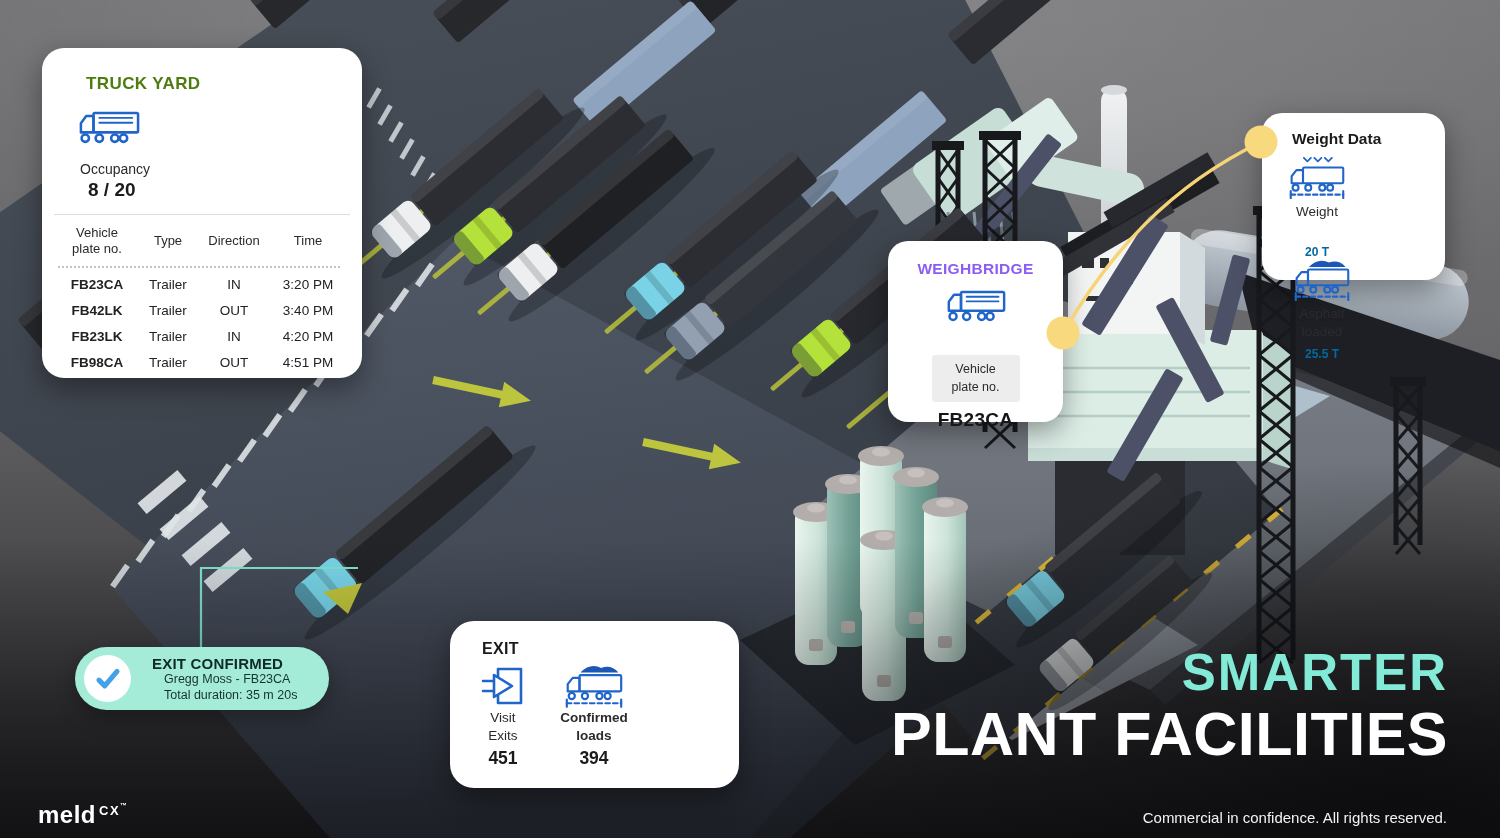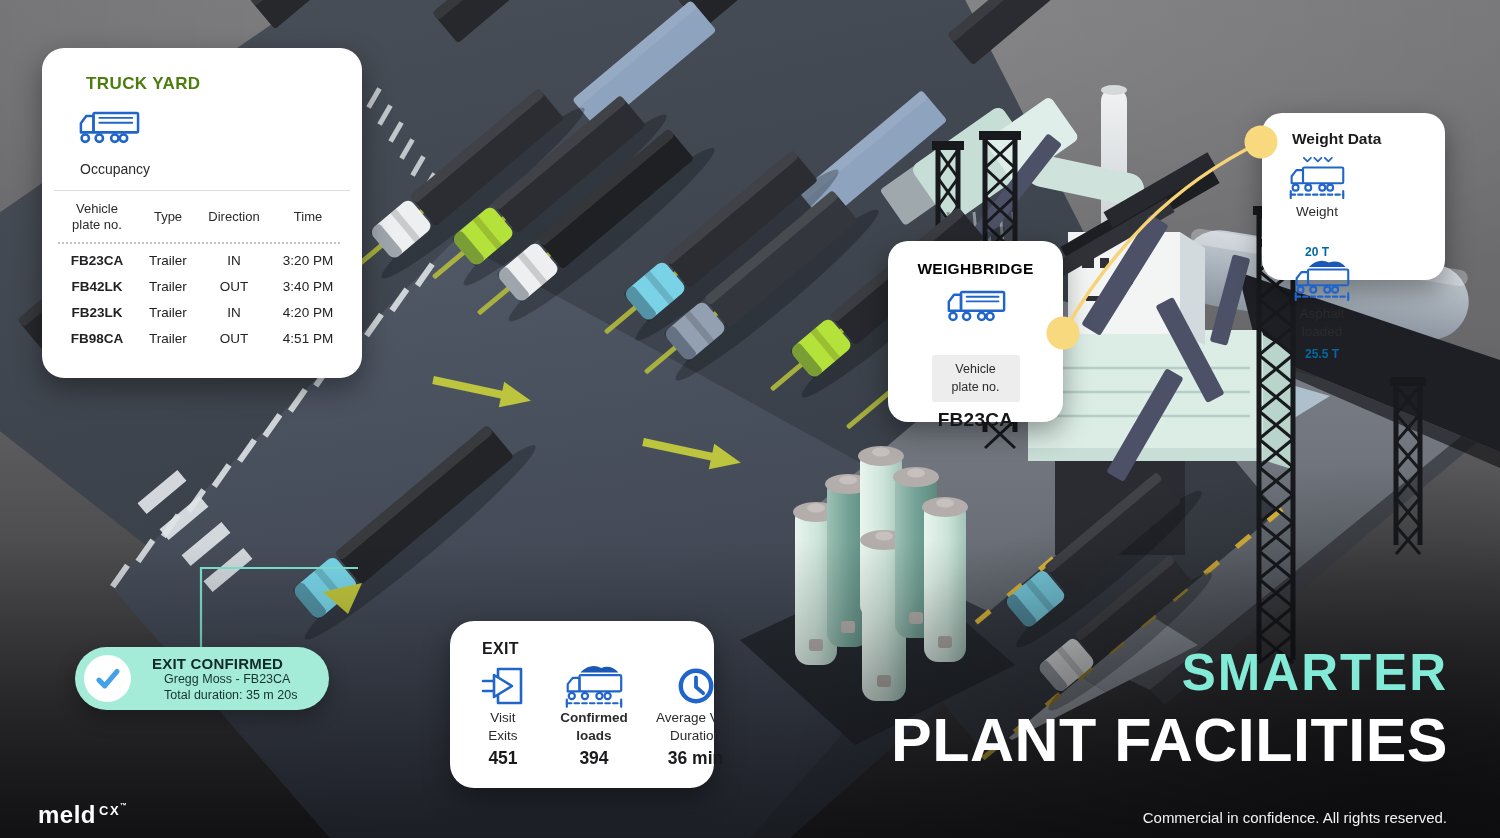--- a/index.html
+++ b/index.html
@@ -23,47 +23,47 @@
   #weightData{left:1262px;top:73px;width:183px;height:167px;border-radius:20px;padding:17px 0 0 0;margin-top:40px;}
   .wd-title{font-size:15.5px;font-weight:700;margin-left:30px;color:#1b1b1d;}
   .wd-row{display:flex;margin-top:9px;padding-left:17px;flex-direction:column;}
   .wd-stat{text-align:center;}
   .wd-stat.s0{width:76px;}
   .wd-stat.s1{width:86px;}
   .wd-label{font-size:13.5px;color:#2b2b2e;line-height:1.35;min-height:40px;}
   .wd-label .inner{max-width:62px;margin:0 auto;}
   .wd-val{font-size:12px;font-weight:700;color:#0369a1;margin-top:2px;}
   #weighbridge{left:888px;top:241px;width:175px;height:181px;border-radius:20px;text-align:center;padding-top:19px;}
-  .wb-title{font-size:15.5px;font-weight:700;letter-spacing:.3px;color:#000000;}
+  .wb-title{font-size:15.5px;font-weight:700;letter-spacing:.3px;color:#8b5cf6;}
   .wb-icon{margin-top:9px;}
   .wb-box{display:inline-block;background:#ededee;border-radius:3px;padding:6px 12px;font-size:12.5px;
           line-height:1.4;color:#2b2b2e;margin-top:6px;}
   .wb-plate{font-size:19px;font-weight:800;color:#161618;margin-top:7px;letter-spacing:.3px;}
   
   #exitPill{position:absolute;left:75px;top:647px;width:254px;height:63px;border-radius:32px;
             background:#a5ecd8;z-index:20;box-shadow:0 8px 20px rgba(0,0,0,.30);}
   .ep-check{position:absolute;left:9px;top:8px;width:47px;height:47px;border-radius:50%;background:#fff;
             display:flex;align-items:center;justify-content:center;}
   .ep-text{margin-left:77px;padding-top:8px;}
   .ep-title{font-size:15px;font-weight:800;color:#0f2a28;letter-spacing:.2px;}
   .ep-sub{font-size:12.5px;color:#16322f;line-height:1.25;margin-left:12px;}
   
-  #exitCard{left:450px;top:621px;width:264px;height:167px;border-radius:24px;padding:19px 0 0 10px;}
+  #exitCard{left:450px;top:621px;width:289px;height:167px;border-radius:24px;padding:19px 0 0 10px;}
   .ex-title{font-size:16px;font-weight:700;margin-left:22px;color:#1b1b1d;letter-spacing:.3px;}
   .ex-row{display:grid;grid-template-columns:86px 96px 107px;margin-top:5px;text-align:center;}
   .ex-iconbox{height:46px;display:flex;align-items:center;justify-content:center;}
   .ex-label{font-size:13.5px;color:#2b2b2e;line-height:1.3;min-height:36px;}
   .ex-label .w56{max-width:56px;margin:0 auto;}
   .ex-label .w84{max-width:84px;margin:0 auto;font-weight:bold;}
   .ex-label .w107{max-width:107px;margin:0 auto;}
   .ex-val{font-size:17.5px;font-weight:700;color:#1b1b1d;margin-top:3px;}
   
   .headline{position:absolute;right:52px;top:647px;text-align:right;z-index:10;}
   .hl-accent{font-size:51px;font-weight:700;color:#82ead6;letter-spacing:2px;line-height:1;}
-  .hl-main{font-size:61px;font-weight:700;color:#ffffff;letter-spacing:.5px;line-height:1.02;margin-top:11px;}
+  .hl-main{font-size:61px;font-weight:700;color:#ffffff;letter-spacing:.5px;line-height:1.02;margin-top:5px;}
   .footerNote{position:absolute;right:53px;top:809px;font-size:15px;color:#f2f2f4;z-index:10;}
   .logo{position:absolute;left:38px;top:801px;color:#ffffff;z-index:10;font-weight:600;}
   .logo .m{font-size:24px;letter-spacing:.5px;}
   .logo .cx{font-size:13px;vertical-align:8px;letter-spacing:1.5px;margin-left:3px;}
   .logo .tm{font-size:7px;vertical-align:15px;}
   
   .overlay{position:absolute;left:0;top:0;z-index:30;pointer-events:none;}
 </style>
 </head>
 <body>
@@ -626,20 +626,21 @@
         <rect x="16" y="5" width="46" height="20" rx="1.5"></rect>
         <path d="M22 10 H56 M22 15 H56" stroke-width="2"></path>
         <path d="M16 25 V8 H8.5 L3 15.5 V25 Z"></path>
         <circle cx="7.5" cy="31" r="3.8"></circle>
           <circle cx="22" cy="31" r="3.8"></circle>
         <circle cx="38" cy="31" r="3.8"></circle>
           <circle cx="47" cy="31" r="3.8"></circle>
       </svg>
     </div>
     <div class="ty-occ-label">Occupancy</div>
+    <div class="ty-occ-val">8 / 20</div>
     <hr class="ty-divider">
     <div class="ty-grid">
       <div class="ty-h" style="max-width:62px;margin:0 auto;">Vehicle plate no.</div>
       <div class="ty-h">Type</div>
       <div class="ty-h">Direction</div>
       <div class="ty-h">Time</div>
       <div class="ty-dotline"></div>
 
       <div class="ty-c ty-plate">FB23CA</div>
       <div class="ty-c">Trailer</div>
@@ -768,32 +769,20 @@
             </g>
             <path d="M2 43 H62" stroke-dasharray="5 3.5"></path>
             <path d="M2 47 V39 M62 47 V39"></path>
           </svg>
         </div>
         <div class="ex-label">
             <div class="w84">Confirmed loads</div>
           </div>
         <div class="ex-val">394</div>
       </div>
-      <div>
-        <div class="ex-iconbox">
-          <svg width="40" height="40" viewBox="0 0 42 42" fill="none" stroke="#2065C9" stroke-linecap="round" stroke-linejoin="round">
-            <circle cx="21" cy="21" r="16" stroke-width="4.6"></circle>
-            <path d="M21 12 V22 L28.5 28.5" stroke-width="4"></path>
-          </svg>
-        </div>
-        <div class="ex-label">
-            <div class="w107">Average Visit Duration</div>
-          </div>
-        <div class="ex-val">36 min</div>
-      </div>
     </div>
   </div>
 
   <div class="headline">
     <div class="hl-accent">SMARTER</div>
     <div class="hl-main">PLANT FACILITIES</div>
   </div>
   <div class="footerNote">Commercial in confidence. All rights reserved.</div>
   <div class="logo">
     <span class="m">meld</span><span class="cx">CX</span><span class="tm">™</span>

